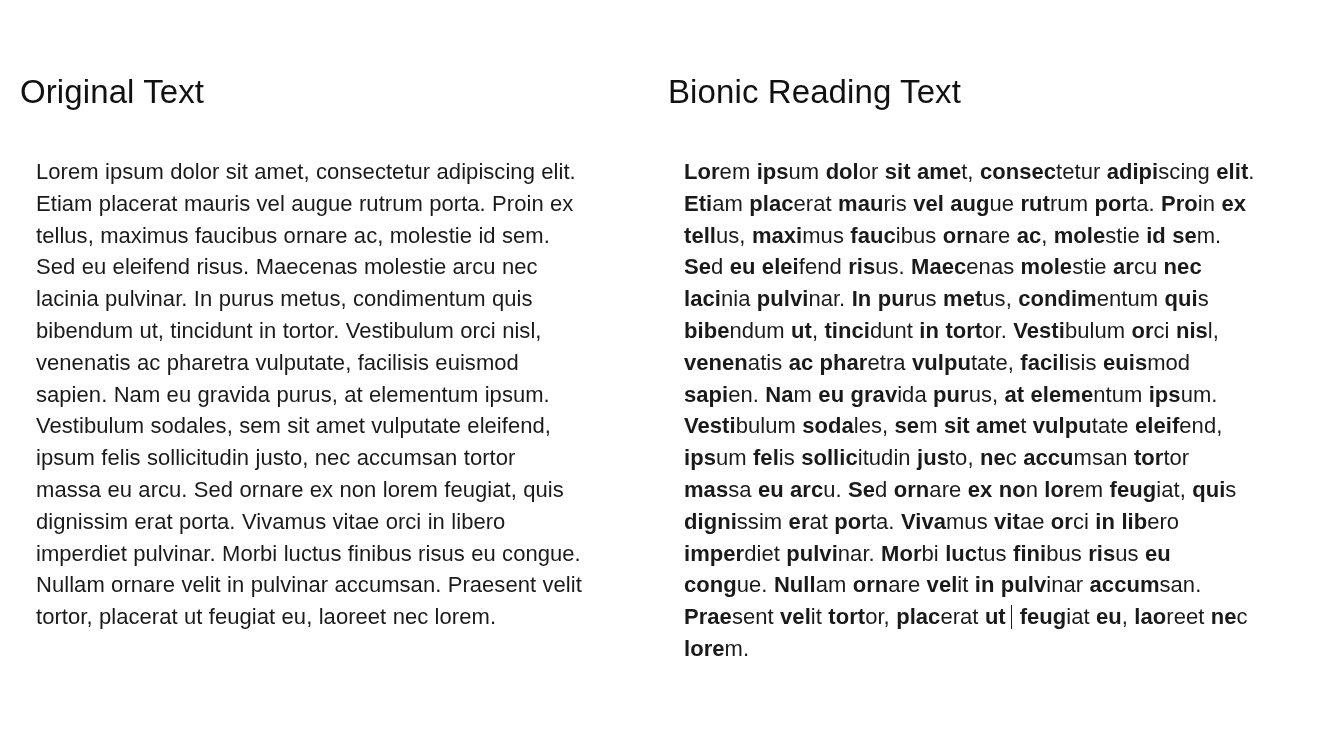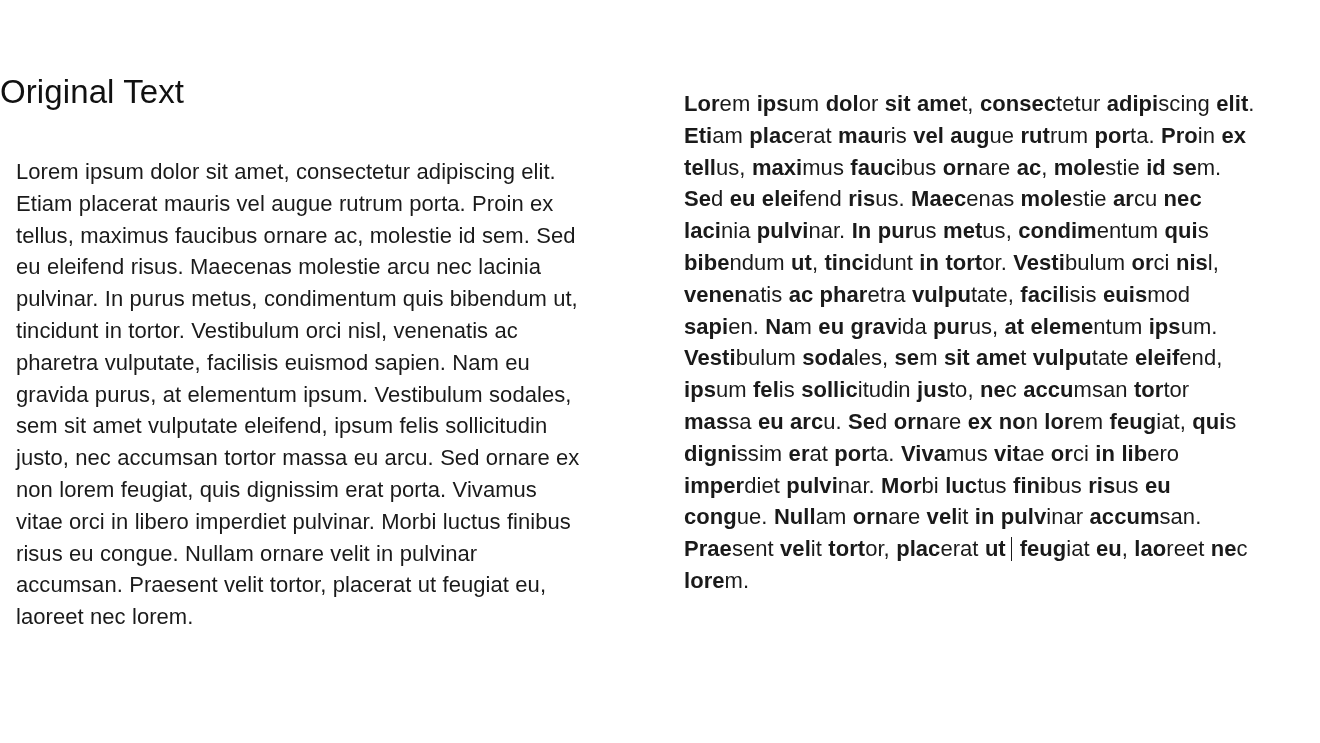--- a/index.html
+++ b/index.html
@@ -25,21 +25,21 @@
     align-items: flex-start;
   }
 
   .column {
     box-sizing: border-box;
     width: 660px;
     height: 743px;
     padding-top: 72px;
   }
 
-  .column-left  {  padding-right: 58px; }
+  .column-left  { padding-left: 20px;  padding-right: 58px; }
   .column-right { padding-left: 668px; padding-right: 52px; }
   
   .column-right { padding-left: 8px; padding-right: 46px; }
 
   .col-heading {
     font-size: 33px;
     font-weight: 400;
     line-height: 40px;
     letter-spacing: 0.1px;
     color: #111111;
@@ -77,16 +77,17 @@
 <body>
 
 <div class="page">
 
   <section class="column column-left">
     <h1 class="col-heading">Original Text</h1>
     <div class="body-text" id="original-body">Lorem ipsum dolor sit amet, consectetur adipiscing elit. Etiam placerat mauris vel augue rutrum porta. Proin ex tellus, maximus faucibus ornare ac, molestie id sem. Sed eu eleifend risus. Maecenas molestie arcu nec lacinia pulvinar. In purus metus, condimentum quis bibendum ut, tincidunt in tortor. Vestibulum orci nisl, venenatis ac pharetra vulputate, facilisis euismod sapien. Nam eu gravida purus, at elementum ipsum. Vestibulum sodales, sem sit amet vulputate eleifend, ipsum felis sollicitudin justo, nec accumsan tortor massa eu arcu. Sed ornare ex non lorem feugiat, quis dignissim erat porta. Vivamus vitae orci in libero imperdiet pulvinar. Morbi luctus finibus risus eu congue. Nullam ornare velit in pulvinar accumsan. Praesent velit tortor, placerat ut feugiat eu, laoreet nec lorem.</div>
   </section>
 
   <section class="column column-right">
+    <h1 class="col-heading">Bionic Reading Text</h1>
     <div class="body-text bionic" id="bionic-body"><span><b>Lor</b><span>em</span></span> <span><b>ips</b><span>um</span></span> <span><b>dol</b><span>or</span></span> <span><b>sit</b></span> <span><b>ame</b><span>t,</span></span> <span><b>consec</b><span>tetur</span></span> <span><b>adipi</b><span>scing</span></span> <span><b>elit</b><span>.</span></span> <span><b>Eti</b><span>am</span></span> <span><b>plac</b><span>erat</span></span> <span><b>mau</b><span>ris</span></span> <span><b>vel</b></span> <span><b>aug</b><span>ue</span></span> <span><b>rut</b><span>rum</span></span> <span><b>por</b><span>ta.</span></span> <span><b>Pro</b><span>in</span></span> <span><b>ex</b></span> <span><b>tell</b><span>us,</span></span> <span><b>maxi</b><span>mus</span></span> <span><b>fauc</b><span>ibus</span></span> <span><b>orn</b><span>are</span></span> <span><b>ac</b><span>,</span></span> <span><b>mole</b><span>stie</span></span> <span><b>id</b></span> <span><b>se</b><span>m.</span></span> <span><b>Se</b><span>d</span></span> <span><b>eu</b></span> <span><b>elei</b><span>fend</span></span> <span><b>ris</b><span>us.</span></span> <span><b>Maec</b><span>enas</span></span> <span><b>mole</b><span>stie</span></span> <span><b>ar</b><span>cu</span></span> <span><b>nec</b></span> <span><b>laci</b><span>nia</span></span> <span><b>pulvi</b><span>nar.</span></span> <span><b>In</b></span> <span><b>pur</b><span>us</span></span> <span><b>met</b><span>us,</span></span> <span><b>condim</b><span>entum</span></span> <span><b>qui</b><span>s</span></span> <span><b>bibe</b><span>ndum</span></span> <span><b>ut</b><span>,</span></span> <span><b>tinci</b><span>dunt</span></span> <span><b>in</b></span> <span><b>tort</b><span>or.</span></span> <span><b>Vesti</b><span>bulum</span></span> <span><b>or</b><span>ci</span></span> <span><b>nis</b><span>l,</span></span> <span><b>venen</b><span>atis</span></span> <span><b>ac</b></span> <span><b>phar</b><span>etra</span></span> <span><b>vulpu</b><span>tate,</span></span> <span><b>facil</b><span>isis</span></span> <span><b>euis</b><span>mod</span></span> <span><b>sapi</b><span>en.</span></span> <span><b>Na</b><span>m</span></span> <span><b>eu</b></span> <span><b>grav</b><span>ida</span></span> <span><b>pur</b><span>us,</span></span> <span><b>at</b></span> <span><b>eleme</b><span>ntum</span></span> <span><b>ips</b><span>um.</span></span> <span><b>Vesti</b><span>bulum</span></span> <span><b>soda</b><span>les,</span></span> <span><b>se</b><span>m</span></span> <span><b>sit</b></span> <span><b>ame</b><span>t</span></span> <span><b>vulpu</b><span>tate</span></span> <span><b>eleif</b><span>end,</span></span> <span><b>ips</b><span>um</span></span> <span><b>fel</b><span>is</span></span> <span><b>sollic</b><span>itudin</span></span> <span><b>jus</b><span>to,</span></span> <span><b>ne</b><span>c</span></span> <span><b>accu</b><span>msan</span></span> <span><b>tor</b><span>tor</span></span> <span><b>mas</b><span>sa</span></span> <span><b>eu</b></span> <span><b>arc</b><span>u.</span></span> <span><b>Se</b><span>d</span></span> <span><b>orn</b><span>are</span></span> <span><b>ex</b></span> <span><b>no</b><span>n</span></span> <span><b>lor</b><span>em</span></span> <span><b>feug</b><span>iat,</span></span> <span><b>qui</b><span>s</span></span> <span><b>digni</b><span>ssim</span></span> <span><b>er</b><span>at</span></span> <span><b>por</b><span>ta.</span></span> <span><b>Viva</b><span>mus</span></span> <span><b>vit</b><span>ae</span></span> <span><b>or</b><span>ci</span></span> <span><b>in</b></span> <span><b>lib</b><span>ero</span></span> <span><b>imper</b><span>diet</span></span> <span><b>pulvi</b><span>nar.</span></span> <span><b>Mor</b><span>bi</span></span> <span><b>luc</b><span>tus</span></span> <span><b>fini</b><span>bus</span></span> <span><b>ris</b><span>us</span></span> <span><b>eu</b></span> <span><b>cong</b><span>ue.</span></span> <span><b>Null</b><span>am</span></span> <span><b>orn</b><span>are</span></span> <span><b>vel</b><span>it</span></span> <span><b>in</b></span> <span><b>pulv</b><span>inar</span></span> <span><b>accum</b><span>san.</span></span> <span><b>Prae</b><span>sent</span></span> <span><b>vel</b><span>it</span></span> <span><b>tort</b><span>or,</span></span> <span><b>plac</b><span>erat</span></span> <span><b>ut</b></span><span class="caret"></span> <span><b>feug</b><span>iat</span></span> <span><b>eu</b><span>,</span></span> <span><b>lao</b><span>reet</span></span> <span><b>ne</b><span>c</span></span> <span><b>lore</b><span>m.</span></span></div>
   </section>
 
 </div>
 
 </body></html>

